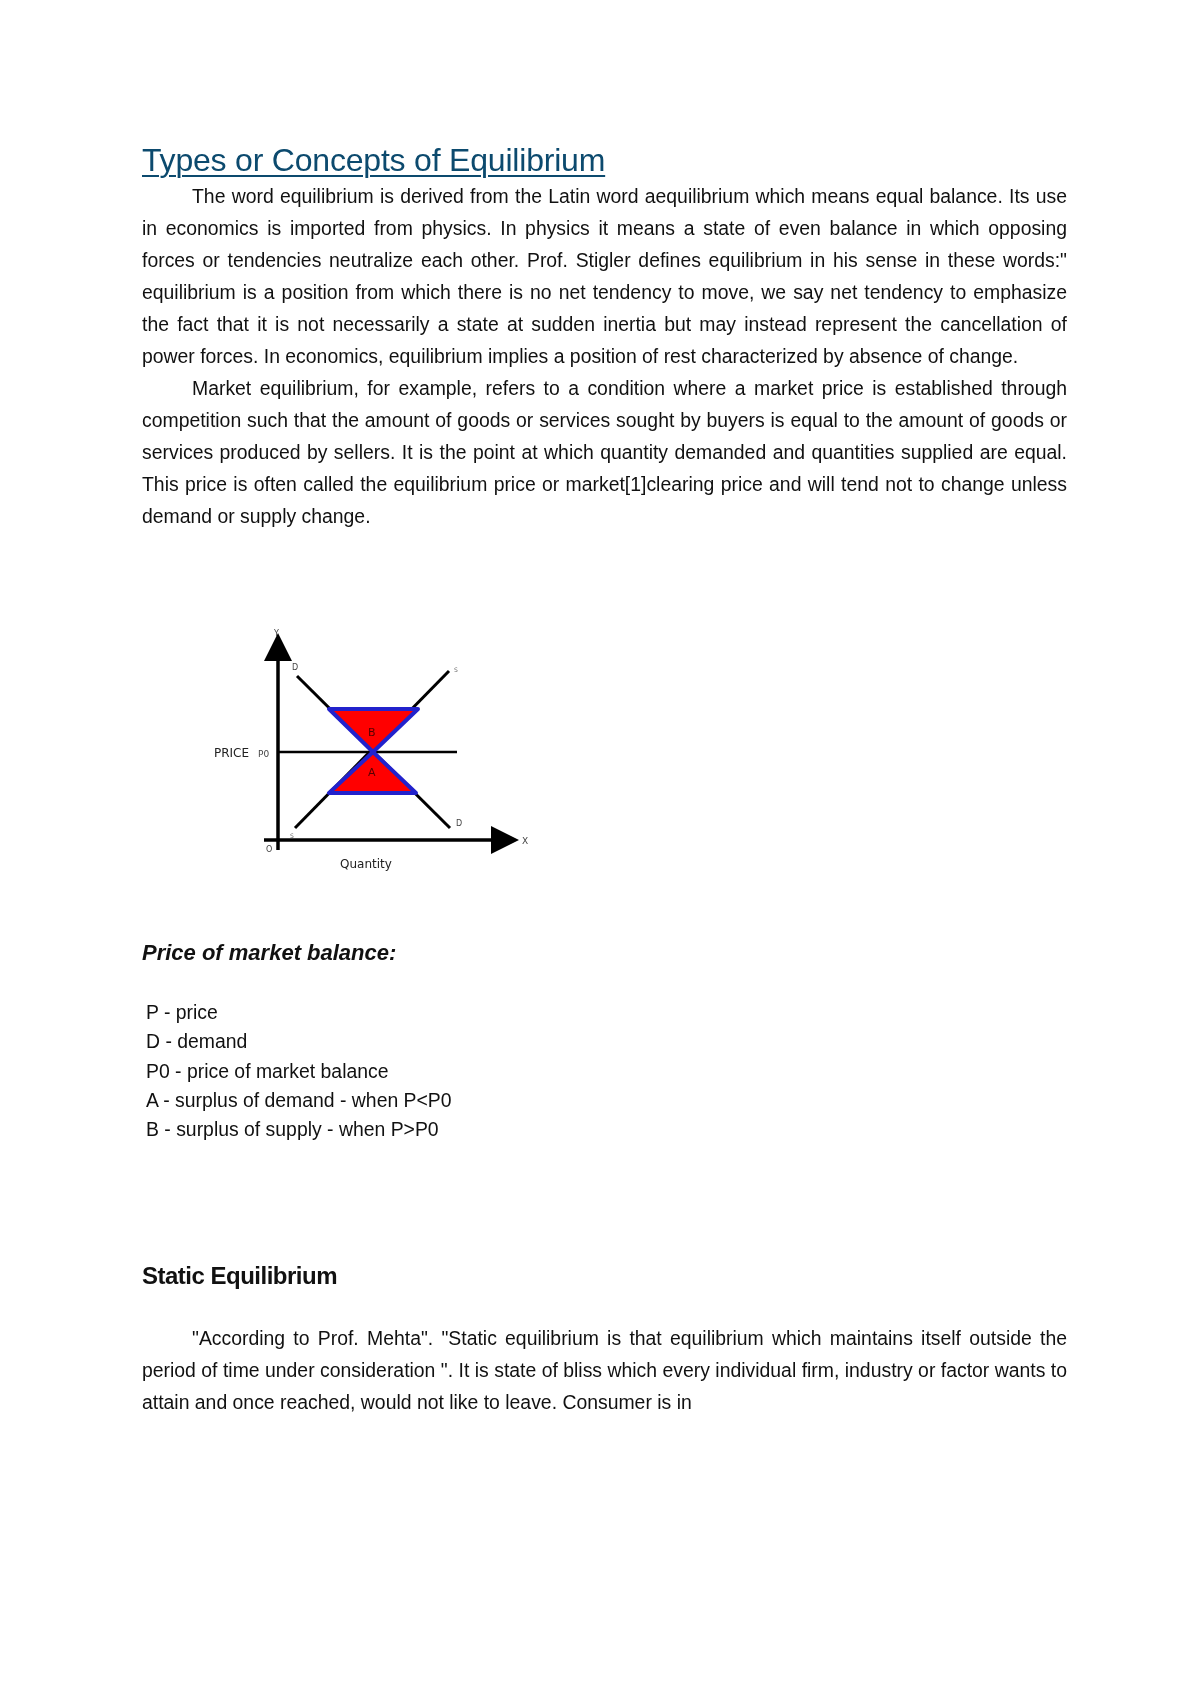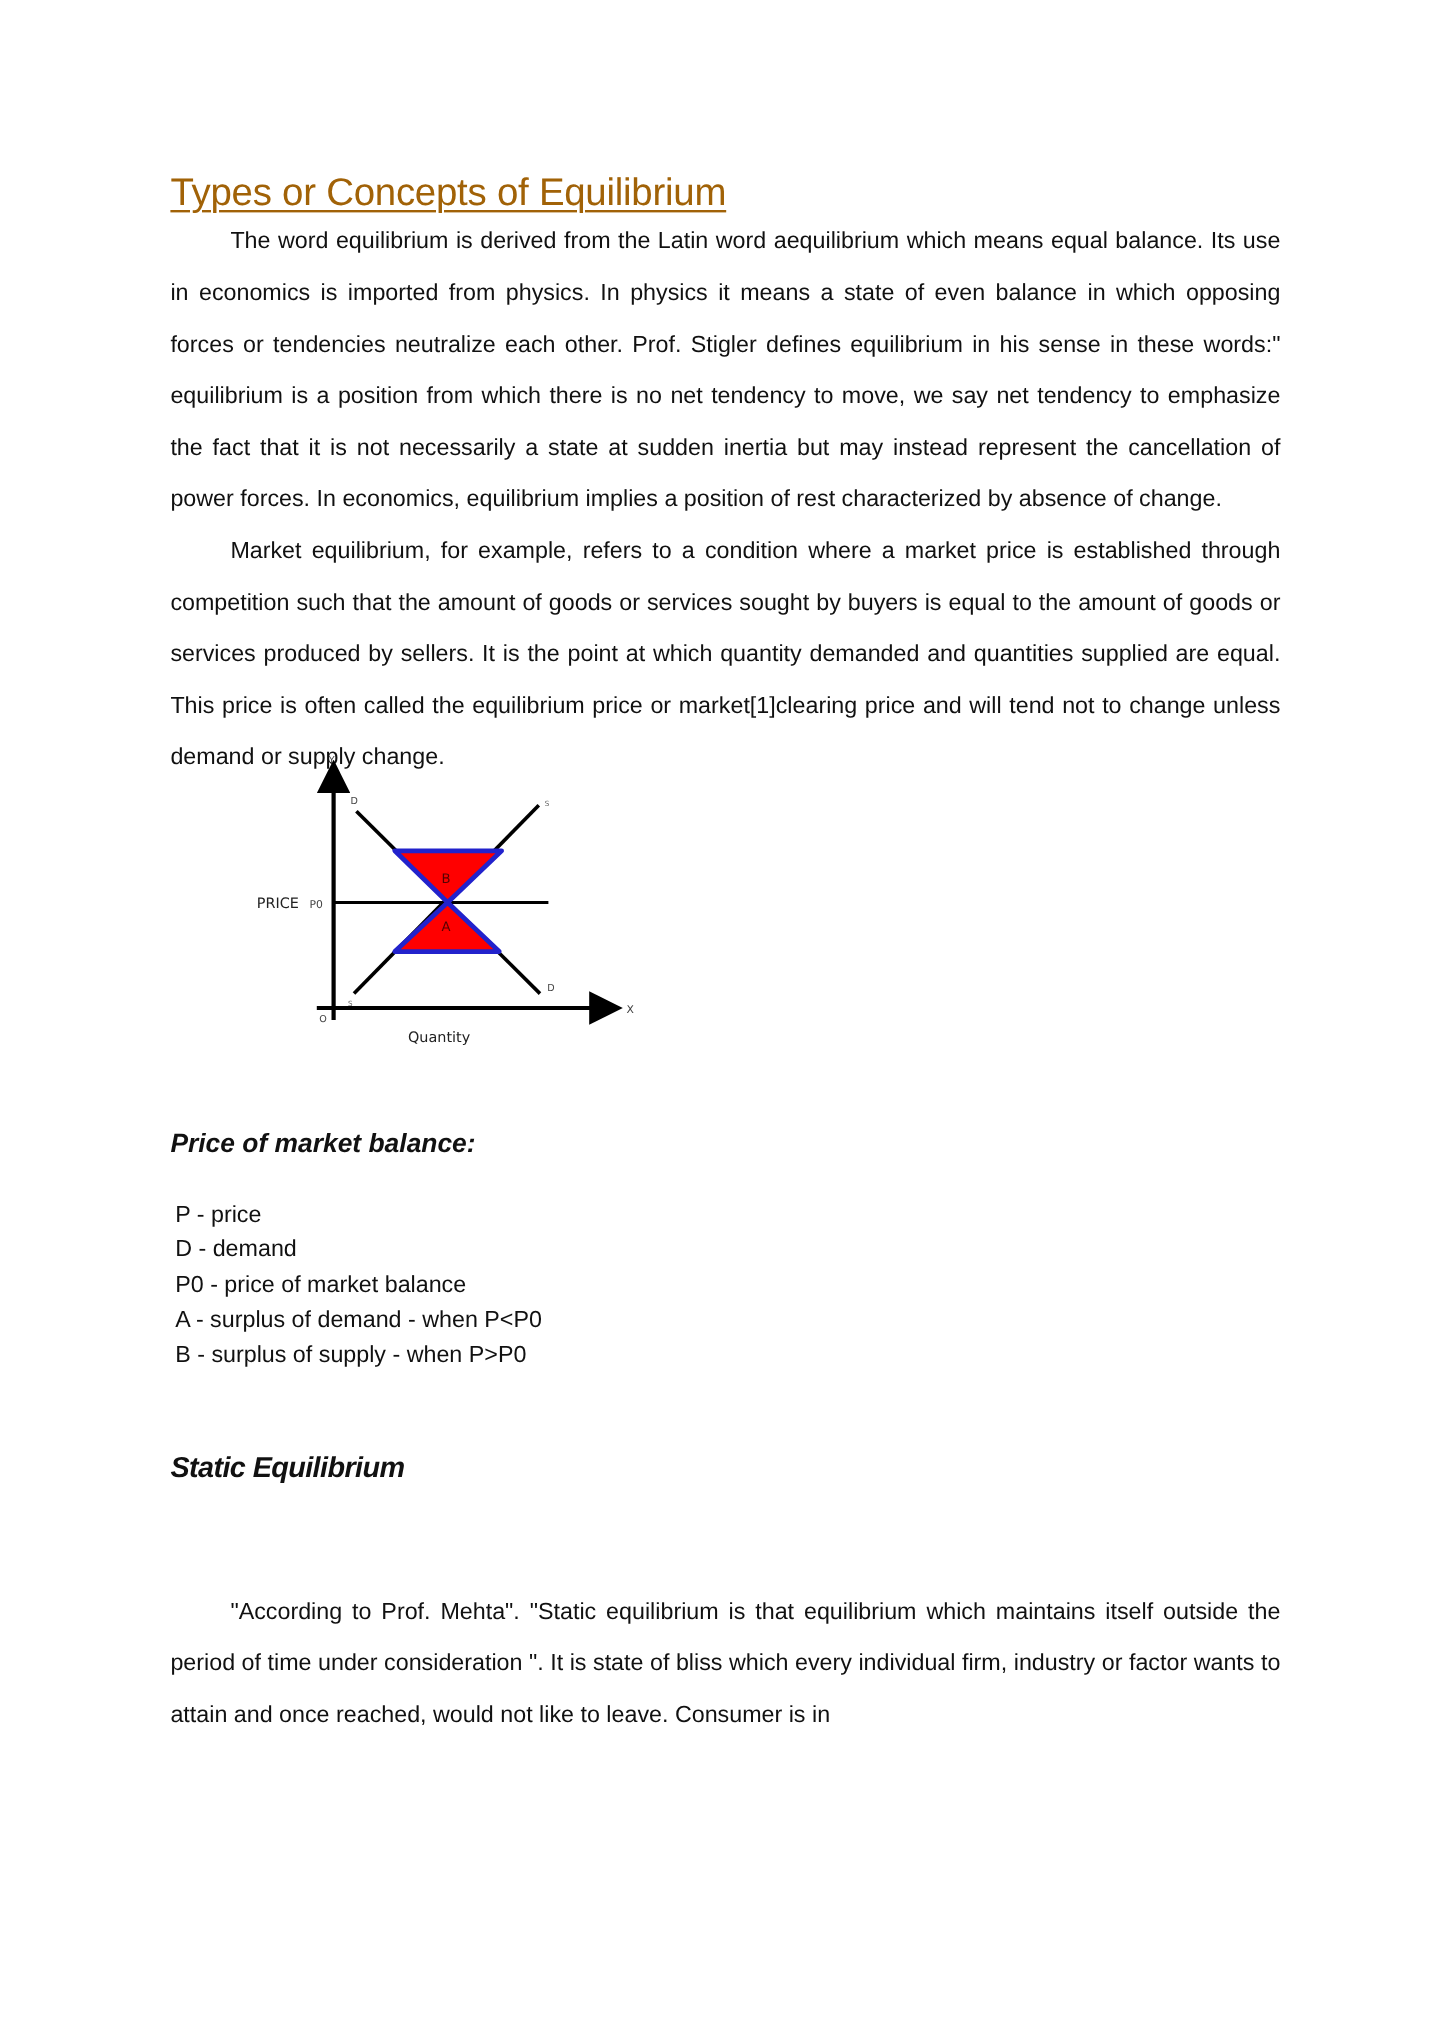--- a/index.html
+++ b/index.html
@@ -29,21 +29,21 @@
       letter-spacing: -0.2px;
     }
     .section-heading {
       font-size: 25px;
       font-weight: bold;
       margin: 0;
       line-height: 34px;
     }
     .para {
       font-size: 19.4px;
-      line-height: 43px;
+      line-height: 32px;
       text-align: justify;
       margin: 0;
       text-indent: 50px;
     }
     .para.first { margin-top: 0px; }
     .figure {
       position: absolute;
       left: 40px;
       top: 472px;
       width: 360px;
@@ -64,41 +64,40 @@
       top: 858px;
       left: 4px;
       list-style: none;
       margin: 0;
       padding: 0;
       font-size: 19.4px;
       line-height: 29.3px;
     }
     .static-heading {
       position: absolute;
-      top: 1070px;
+      top: 1122px;
       left: 0;
       font-size: 24px;
       font-weight: bold;
-      font-style: italic;
       margin: 0;
       letter-spacing: -0.5px;
     }
     .static-para {
       position: absolute;
       top: 1182px;
       left: 0;
       width: 925px;
     }
     svg text { font-family: "DejaVu Sans", sans-serif; }
   </style>
 </head>
 <body>
 
 <div class="page">
-  <h1 class="doc-title" style="color: #a16207;">Types or Concepts of Equilibrium</h1>
+  <h1 class="doc-title" style="color: #0c4a6e;">Types or Concepts of Equilibrium</h1>
   <p class="para first">The word equilibrium is derived from the Latin word aequilibrium which means equal balance. Its use in economics is imported from physics. In physics it means a state of even balance in which opposing forces or tendencies neutralize each other. Prof. Stigler defines equilibrium in his sense in these words:" equilibrium is a position from which there is no net tendency to move, we say net tendency to emphasize the fact that it is not necessarily a state at sudden inertia but may instead represent the cancellation of power forces. In economics, equilibrium implies a position of rest characterized by absence of change.</p>
   <p class="para">Market equilibrium, for example, refers to a condition where a market price is established through competition such that the amount of goods or services sought by buyers is equal to the amount of goods or services produced by sellers. It is the point at which quantity demanded and quantities supplied are equal. This price is often called the equilibrium price or market[1]clearing price and will tend not to change unless demand or supply change.</p>
 
   <div class="figure">
     <svg viewBox="0 0 360 260">
       <defs>
         <marker id="arrowhead" markerWidth="8" markerHeight="8" refX="6" refY="4" orient="auto">
           <path d="M0,0 L8,4 L0,8 z" fill="#000"></path>
         </marker>
       </defs>

